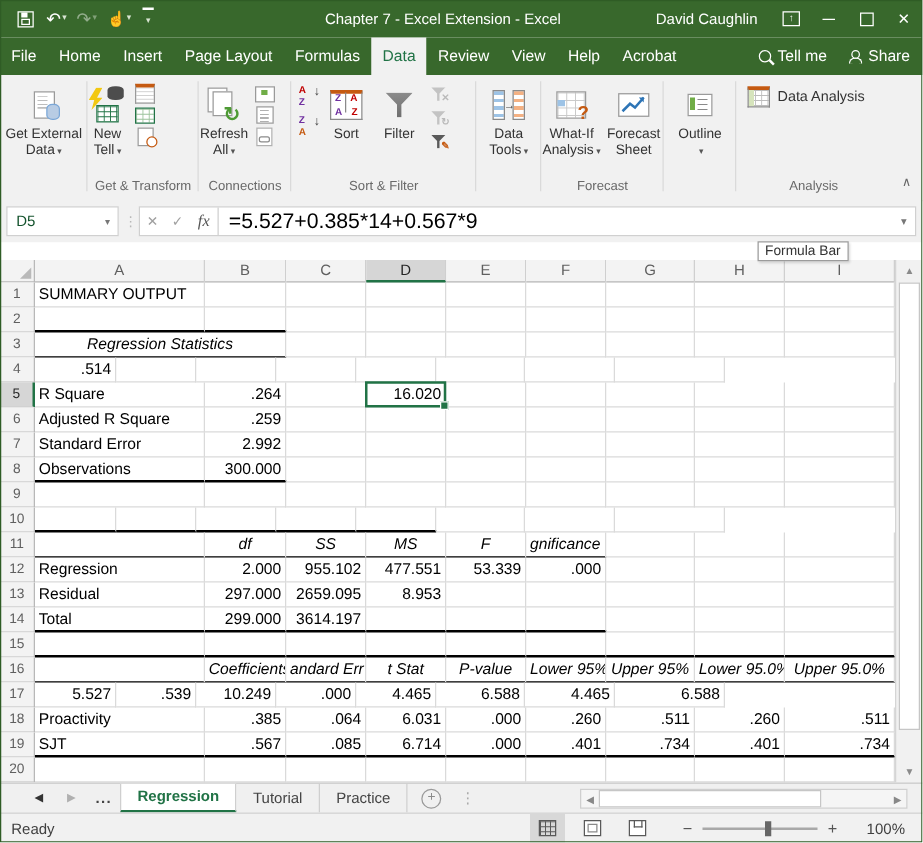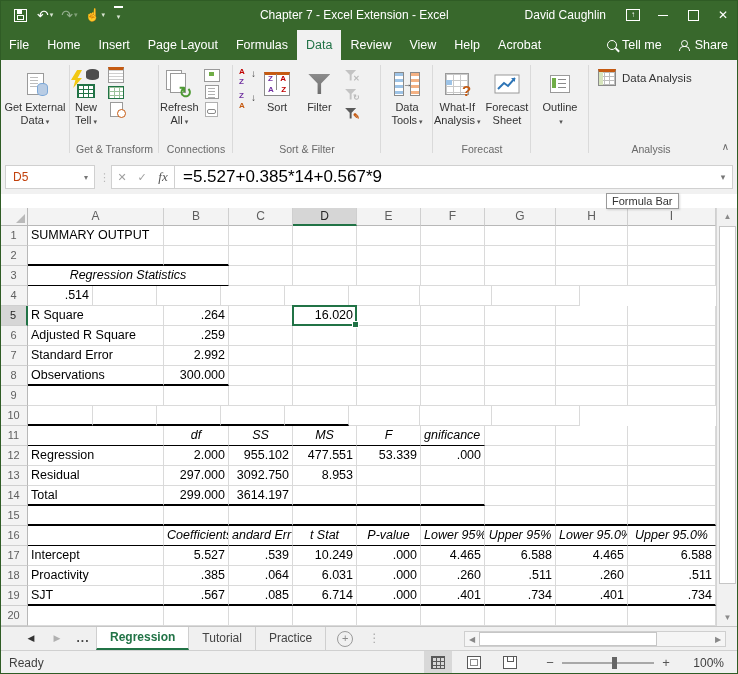--- a/index.html
+++ b/index.html
@@ -119,21 +119,21 @@
   .ic-danalysis{width:16px;height:13px;border:1px solid #8a8a8a;border-top:3px solid #c55a11;background:#fff;
       background-image:linear-gradient(90deg,#d6e4bc 4px,transparent 4px),linear-gradient(#bdbdbd 1px,transparent 1px),
       linear-gradient(90deg,#bdbdbd 1px,transparent 1px);background-size:100% 100%,5px 4px,5px 4px;}
   .da-btn{position:absolute;top:9px;left:8px;display:flex;align-items:center;gap:6px;font-size:11.5px;color:#333;}
   .collapse{position:absolute;right:9px;bottom:8px;color:#666;font-size:10px;}
 
   
   .fbar{position:absolute;left:0;top:160px;width:738px;height:34px;background:#f1f1f1;display:flex;
         align-items:center;padding:0 5px;box-sizing:border-box;gap:4px;}
   .namebox{width:88px;height:22px;background:#fff;border:1px solid #d0d0d0;display:flex;align-items:center;font-size:12px;}
-  .namebox .nv{flex:1;padding-left:7px;color:#c2410c;}
+  .namebox .nv{flex:1;padding-left:7px;color:#14532d;}
   .namebox .nd{width:16px;text-align:center;color:#777;font-size:8px;}
   .fdots{color:#b8b8b8;font-size:11px;letter-spacing:0;width:8px;text-align:center;}
   .fwrap{flex:1;height:22px;background:#fff;border:1px solid #d0d0d0;display:flex;align-items:center;}
   .fbtn{width:20px;text-align:center;color:#a0a0a0;font-size:11px;}
   .fx{width:22px;text-align:center;font-style:italic;font-family:"Liberation Serif",serif;font-size:13px;color:#555;}
   .fsep{width:1px;height:22px;background:#d0d0d0;}
   .ftext{flex:1;padding-left:8px;font-size:17px;color:#000;white-space:nowrap;overflow:hidden;}
   .fchev{width:18px;text-align:center;color:#777;font-size:9px;}
   .tooltip{position:absolute;left:606px;top:193px;background:#fff;border:1px solid #9b9b9b;color:#333;
            font-size:11px;padding:1px 5px;z-index:50;white-space:nowrap;box-shadow:1px 1px 2px rgba(0,0,0,.15);}
@@ -612,21 +612,21 @@
         <div class="cell ar" style="width: 64px;">53.339</div>
         <div class="cell ar" style="width: 64px;">.000</div>
         <div class="cell" style="width: 71px;"></div>
         <div class="cell" style="width: 72px;"></div>
         <div class="cell" style="width: 88px;"></div>
       </div>
       <div class="grow">
         <div class="rowhdr">13</div>
         <div class="cell al" style="width: 136px;">Residual</div>
         <div class="cell ar" style="width: 65px;">297.000</div>
-        <div class="cell ar" style="width: 64px;">3092.750</div>
+        <div class="cell ar" style="width: 64px;">2659.095</div>
         <div class="cell ar" style="width: 64px;">8.953</div>
         <div class="cell" style="width: 64px;"></div>
         <div class="cell" style="width: 64px;"></div>
         <div class="cell" style="width: 71px;"></div>
         <div class="cell" style="width: 72px;"></div>
         <div class="cell" style="width: 88px;"></div>
       </div>
       <div class="grow">
         <div class="rowhdr">14</div>
         <div class="cell al bb2" style="width: 136px;">Total</div>
@@ -658,21 +658,20 @@
         <div class="cell ac it bb1" style="width: 64px;">andard Err</div>
         <div class="cell ac it bb1" style="width: 64px;">t Stat</div>
         <div class="cell ac it bb1" style="width: 64px;">P-value</div>
         <div class="cell ac it bb1" style="width: 64px;">Lower 95%</div>
         <div class="cell ac it bb1" style="width: 71px;">Upper 95%</div>
         <div class="cell ac it bb1" style="width: 72px;">Lower 95.0%</div>
         <div class="cell ac it bb1" style="width: 88px;">Upper 95.0%</div>
       </div>
       <div class="grow">
         <div class="rowhdr">17</div>
-        <div class="cell al" style="width: 136px;">Intercept</div>
         <div class="cell ar" style="width: 65px;">5.527</div>
         <div class="cell ar" style="width: 64px;">.539</div>
         <div class="cell ar" style="width: 64px;">10.249</div>
         <div class="cell ar" style="width: 64px;">.000</div>
         <div class="cell ar" style="width: 64px;">4.465</div>
         <div class="cell ar" style="width: 71px;">6.588</div>
         <div class="cell ar" style="width: 72px;">4.465</div>
         <div class="cell ar" style="width: 88px;">6.588</div>
       </div>
       <div class="grow">

